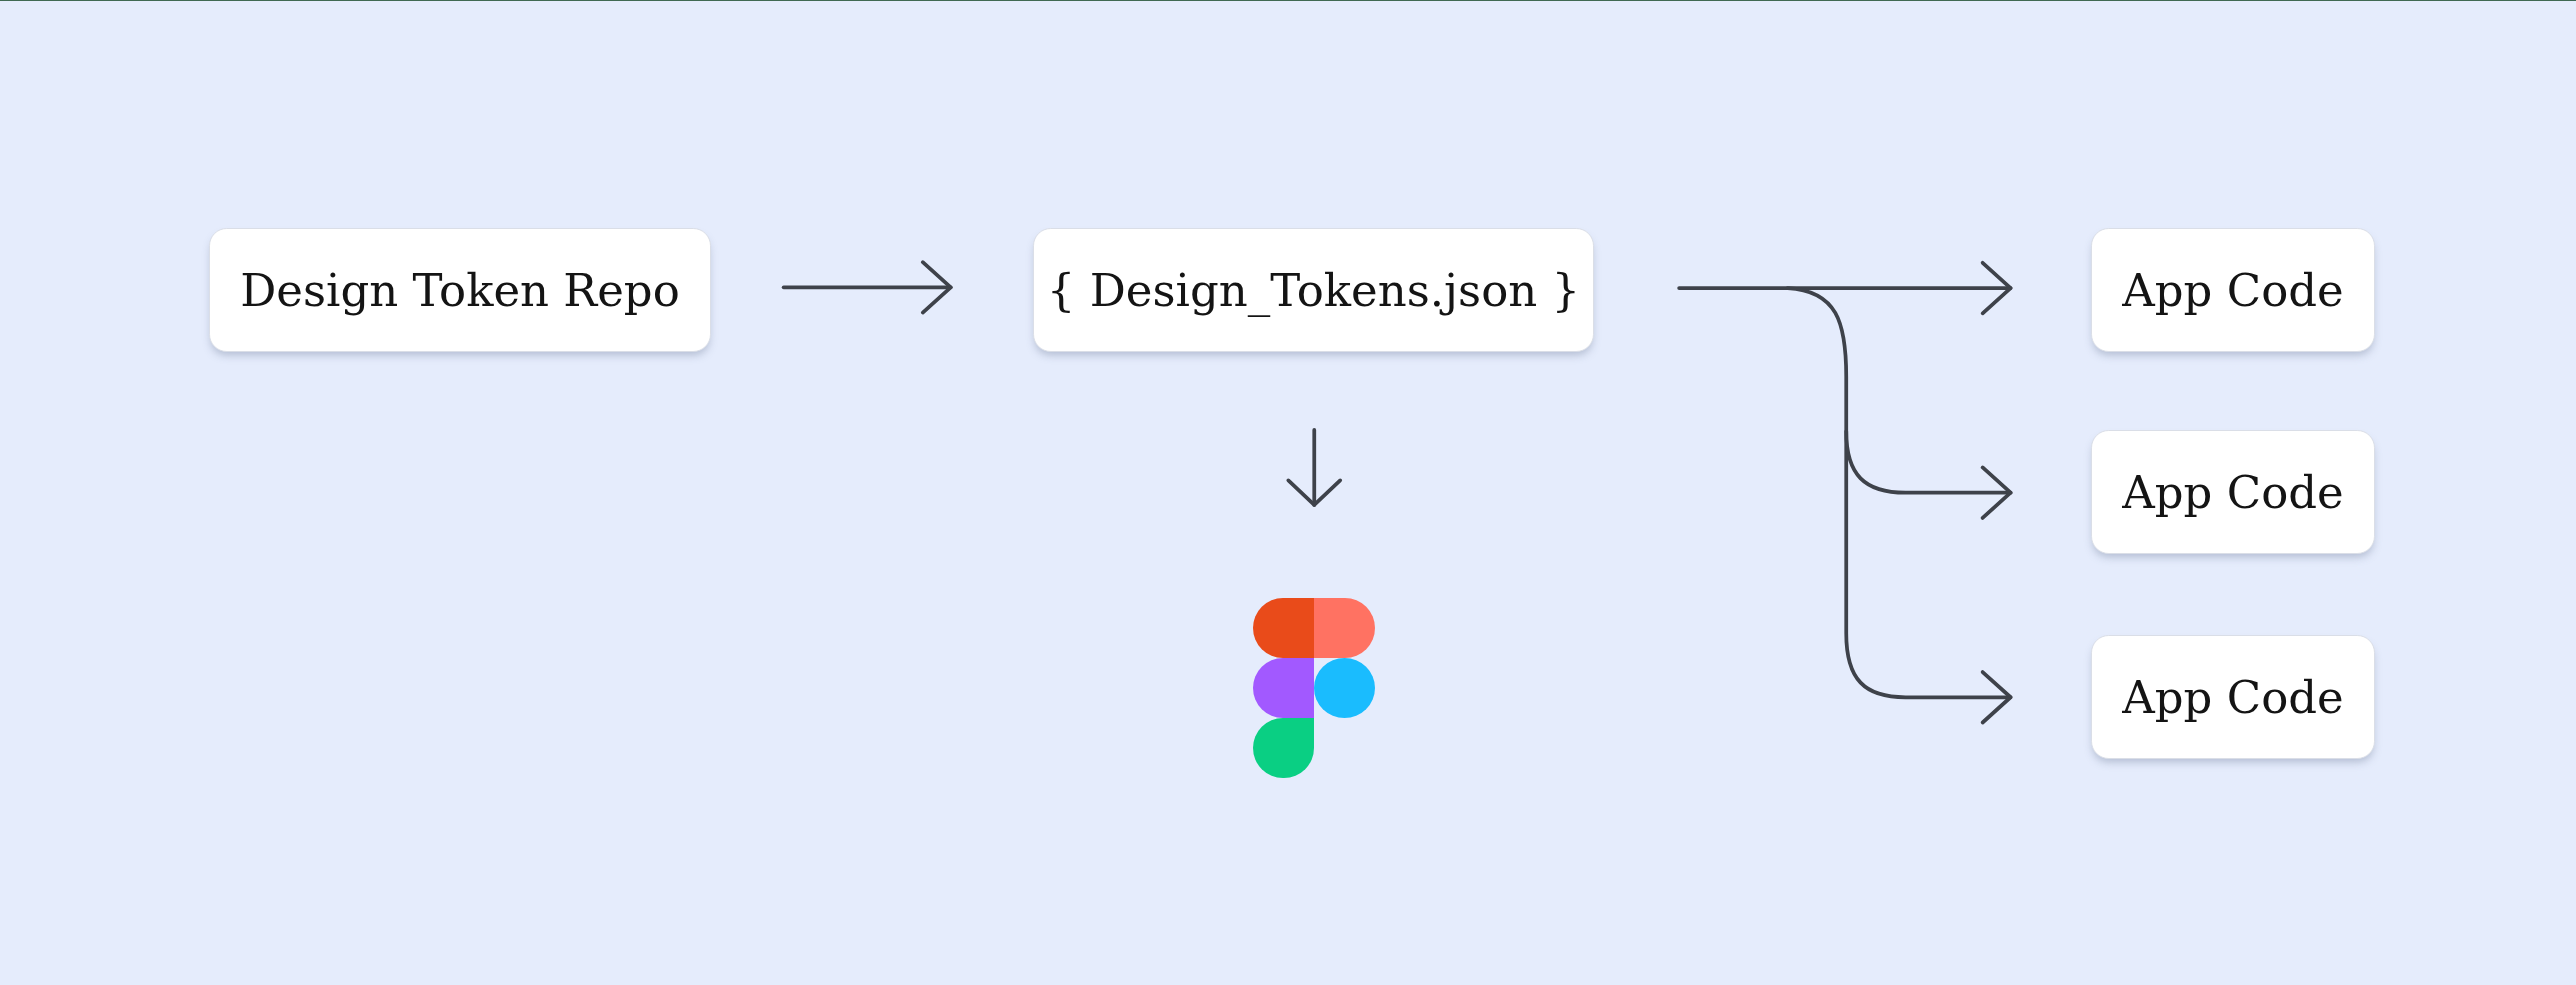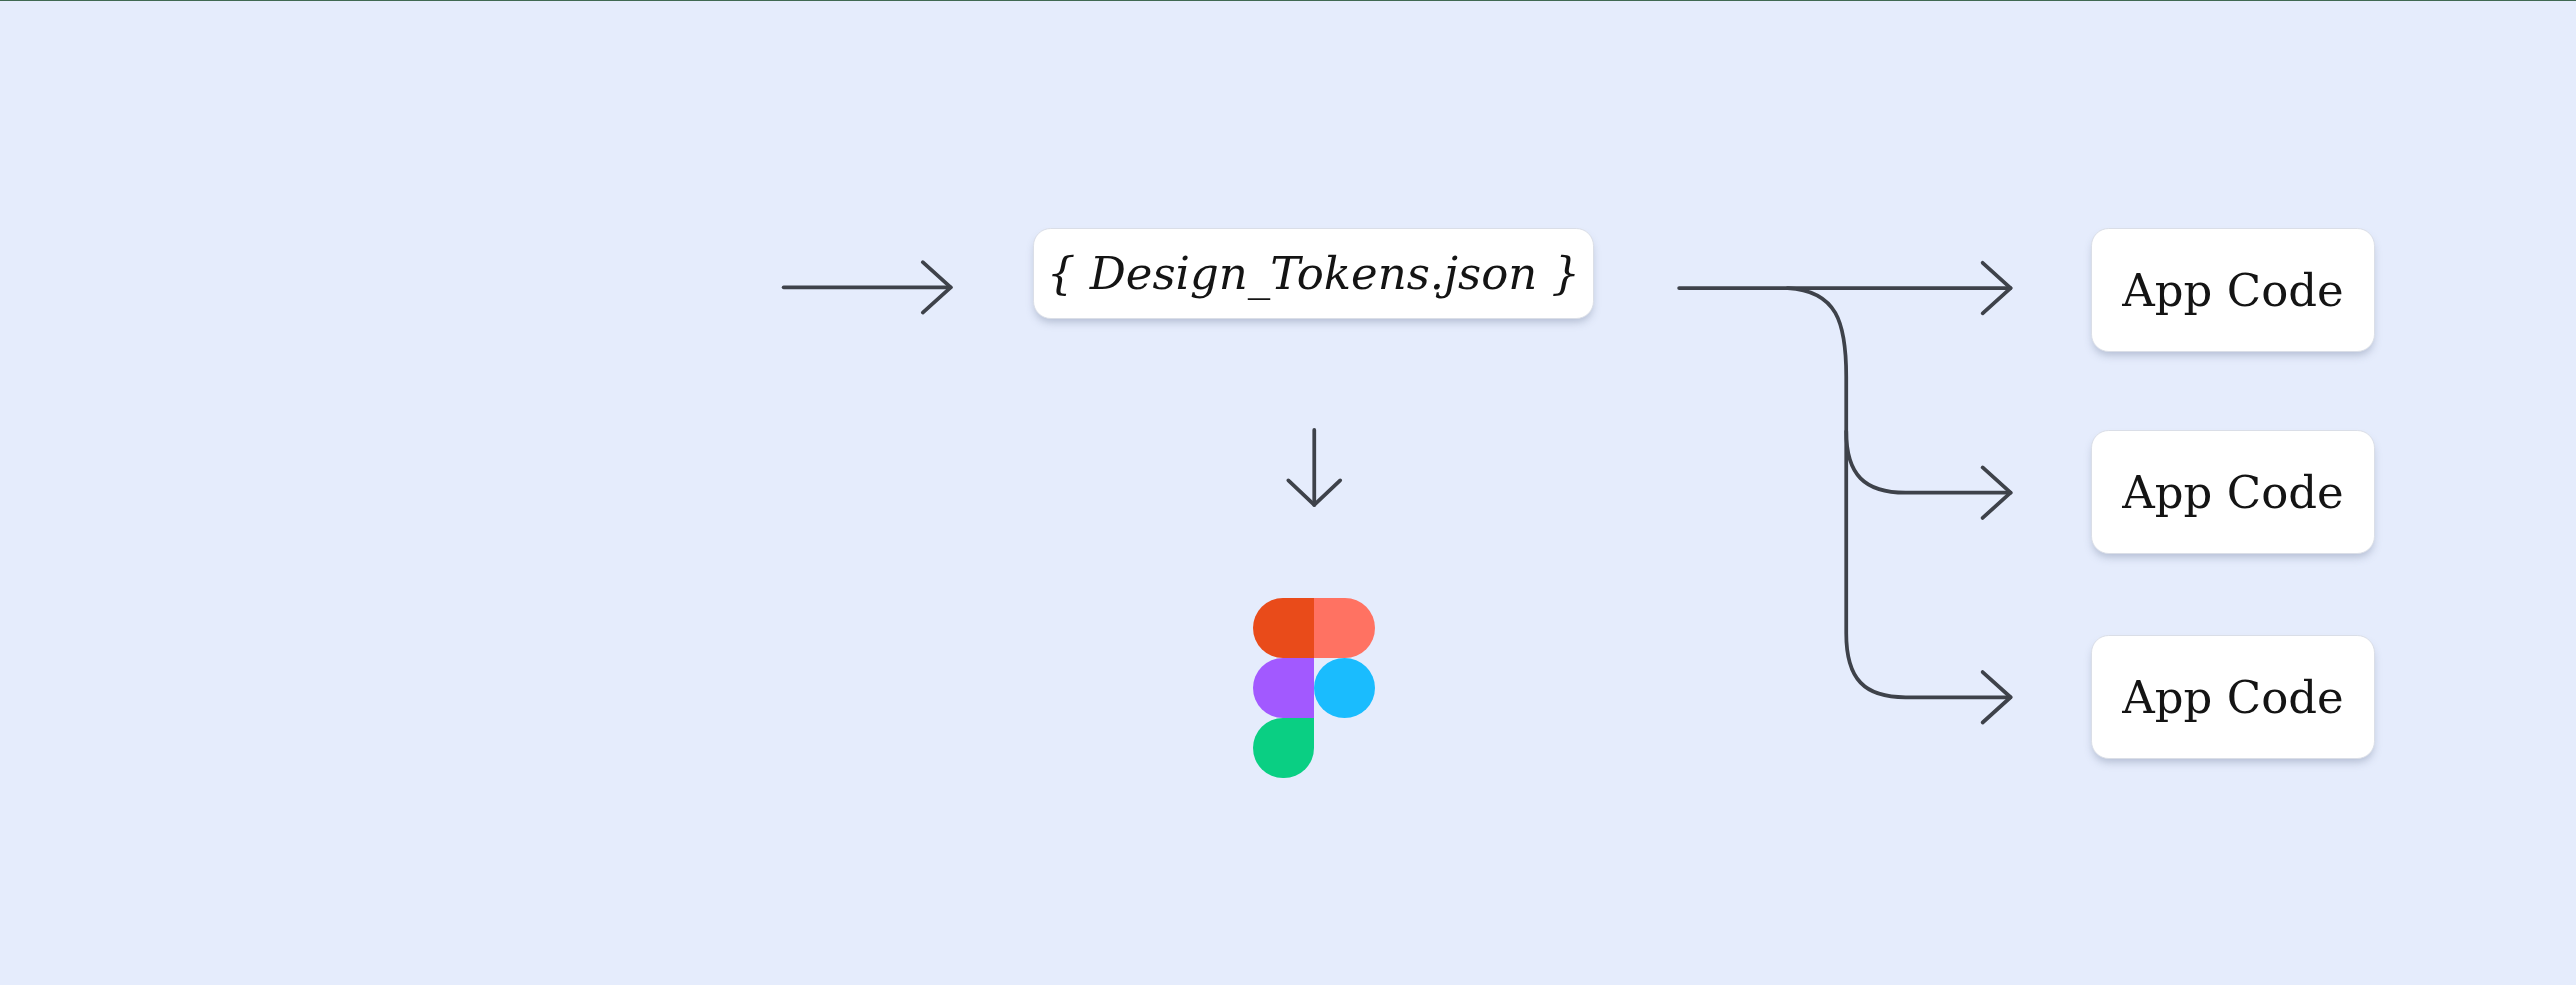--- a/index.html
+++ b/index.html
@@ -68,22 +68,25 @@
     <path class="wire" d="M 2462 422 H 2948"></path>
     <path class="wire" d="M 2907 385 L 2948 422 L 2907 459"></path>
 
     <path class="wire" d="M 2621 422 C 2693 426 2707 472 2707 552 L 2707 928 C 2707 996 2734 1022 2794 1022 L 2948 1022"></path>
     <path class="wire" d="M 2907 985 L 2948 1022 L 2907 1059"></path>
 
     <path class="wire" d="M 2707 632 C 2707 696 2734 722 2794 722 L 2948 722"></path>
     <path class="wire" d="M 2907 685 L 2948 722 L 2907 759"></path>
   </svg>
 
+  <div class="node" style="left:209px;top:228px;width:502px;height:124px;">
+    <span>Design Token Repo</span>
+  </div>
 
-  <div class="node" style="left:1033px;top:228px;width:561px;height:91px;font-style:italic;">
+  <div class="node" style="left:1033px;top:228px;width:561px;height:124px;">
     <span>{ Design_Tokens.json }</span>
   </div>
 
   <div class="node" style="left:2091px;top:228px;width:284px;height:124px;">
     <span>App Code</span>
   </div>
 
   <div class="node" style="left:2091px;top:430px;width:284px;height:124px;">
     <span>App Code</span>
   </div>

